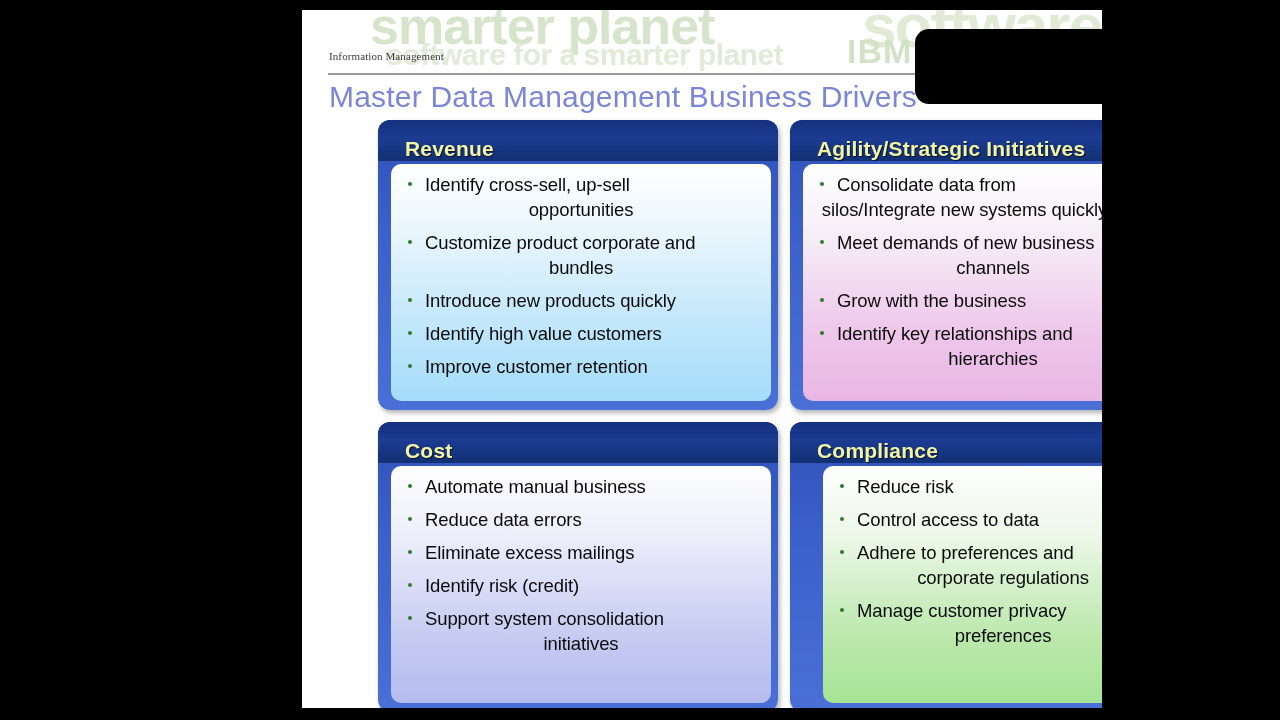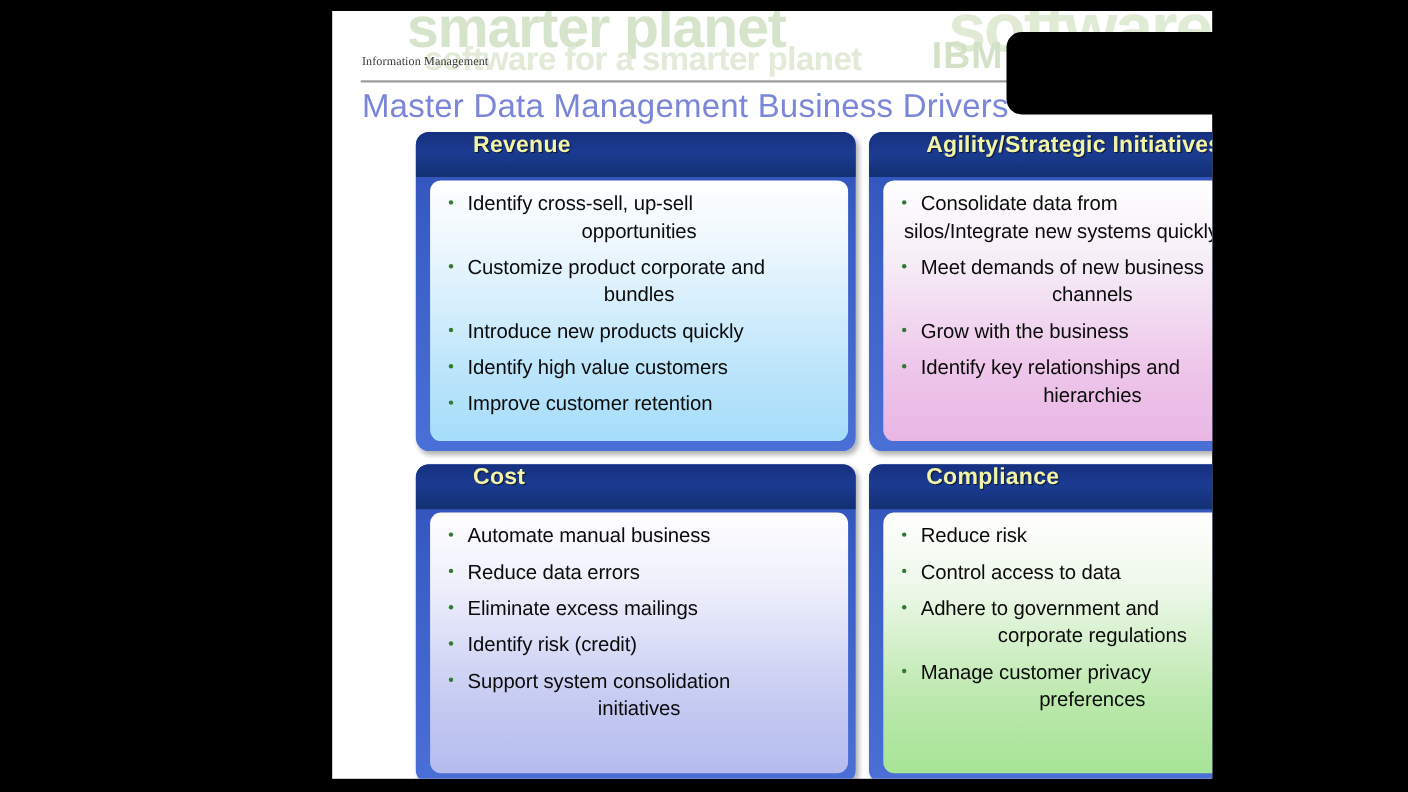--- a/index.html
+++ b/index.html
@@ -124,23 +124,23 @@
     background: linear-gradient(180deg, #2f51b7 0%, #3a5fc8 35%, #4a6fd6 100%);
     box-shadow: 2px 3px 5px rgba(0,0,0,.30);
     padding: 0;
     overflow: hidden;
   }
   .card-head {
     height: 41px;
     border-radius: 10px 10px 0 0;
     background: linear-gradient(180deg, #16307e 0%, #1b3b92 45%, #123072 100%);
     display: flex;
-    align-items: flex-start;
+    align-items: flex-end;
     box-sizing: border-box;
-    padding-left: 52px;
+    padding-left: 27px;
   }
   .card-head-title {
     font-size: 21px;
     font-weight: bold;
     color: #f2f5a8;
     text-shadow: 1px 1px 1px rgba(0,0,0,.65);
     white-space: nowrap;
     letter-spacing: .2px;
   }
   .card-body {
@@ -182,21 +182,21 @@
   .card-body li .wrap {
     display: block;
     margin-left: -24px;
     text-align: center;
   }
 
   
   .body-revenue    { background: linear-gradient(180deg,#ffffff 0%, #eaf6fd 28%, #bfe6fb 70%, #a5ddfa 100%); }
   .body-agility    { background: linear-gradient(180deg,#ffffff 0%, #f6eef7 30%, #eec6ea 72%, #e9b6e4 100%); }
   .body-cost       { background: linear-gradient(180deg,#ffffff 0%, #eceefb 30%, #c6cbf2 72%, #b5bcee 100%); }
-  .body-compliance { background: linear-gradient(180deg,#ffffff 0%, #eef8ea 28%, #bbe8ac 72%, #a6e495 100%); }
+  .body-compliance { background: linear-gradient(180deg,#ffffff 0%, #eef8ea 28%, #bbe8ac 72%, #a6e495 100%); margin-left: 20px; }
 
   
   #card-revenue    { left: 76px;  top: 110px; width: 400px; height: 290px; }
   #card-agility    { left: 488px; top: 110px; width: 400px; height: 290px; }
   #card-cost       { left: 76px;  top: 412px; width: 400px; height: 290px; }
   #card-compliance { left: 488px; top: 412px; width: 400px; height: 290px; }
 
   
   .overlay-chip {
     position: absolute;
@@ -271,21 +271,21 @@
     </div>
 
     <div class="card" id="card-compliance">
       <div class="card-head">
         <span class="card-head-title">Compliance</span>
       </div>
       <div class="card-body body-compliance">
         <ul>
           <li><span>Reduce risk</span></li>
           <li><span>Control access to data</span></li>
-          <li><span>Adhere to government and</span><span class="wrap">corporate regulations</span></li>
+          <li><span>Adhere to preferences and</span><span class="wrap">corporate regulations</span></li>
           <li><span>Manage customer privacy</span><span class="wrap">preferences</span></li>
         </ul>
       </div>
     </div>
 
   </div>
 
   <div class="overlay-chip"></div>
 
 </div>

